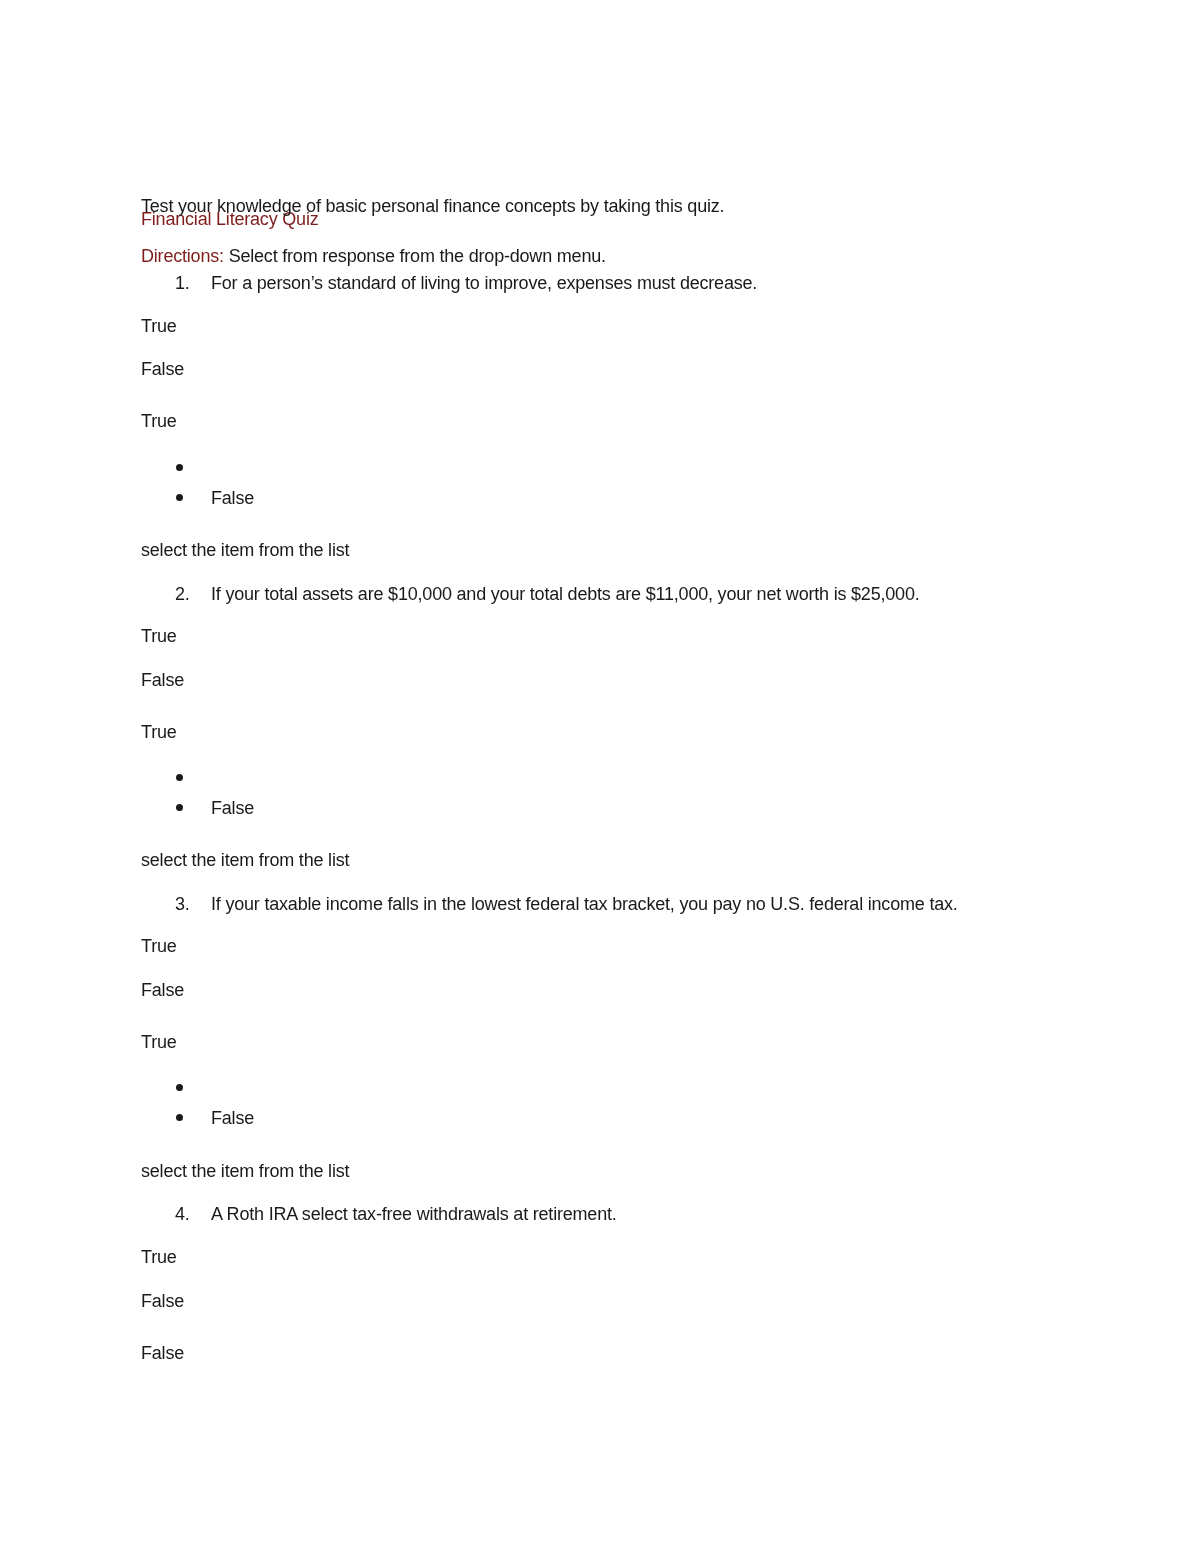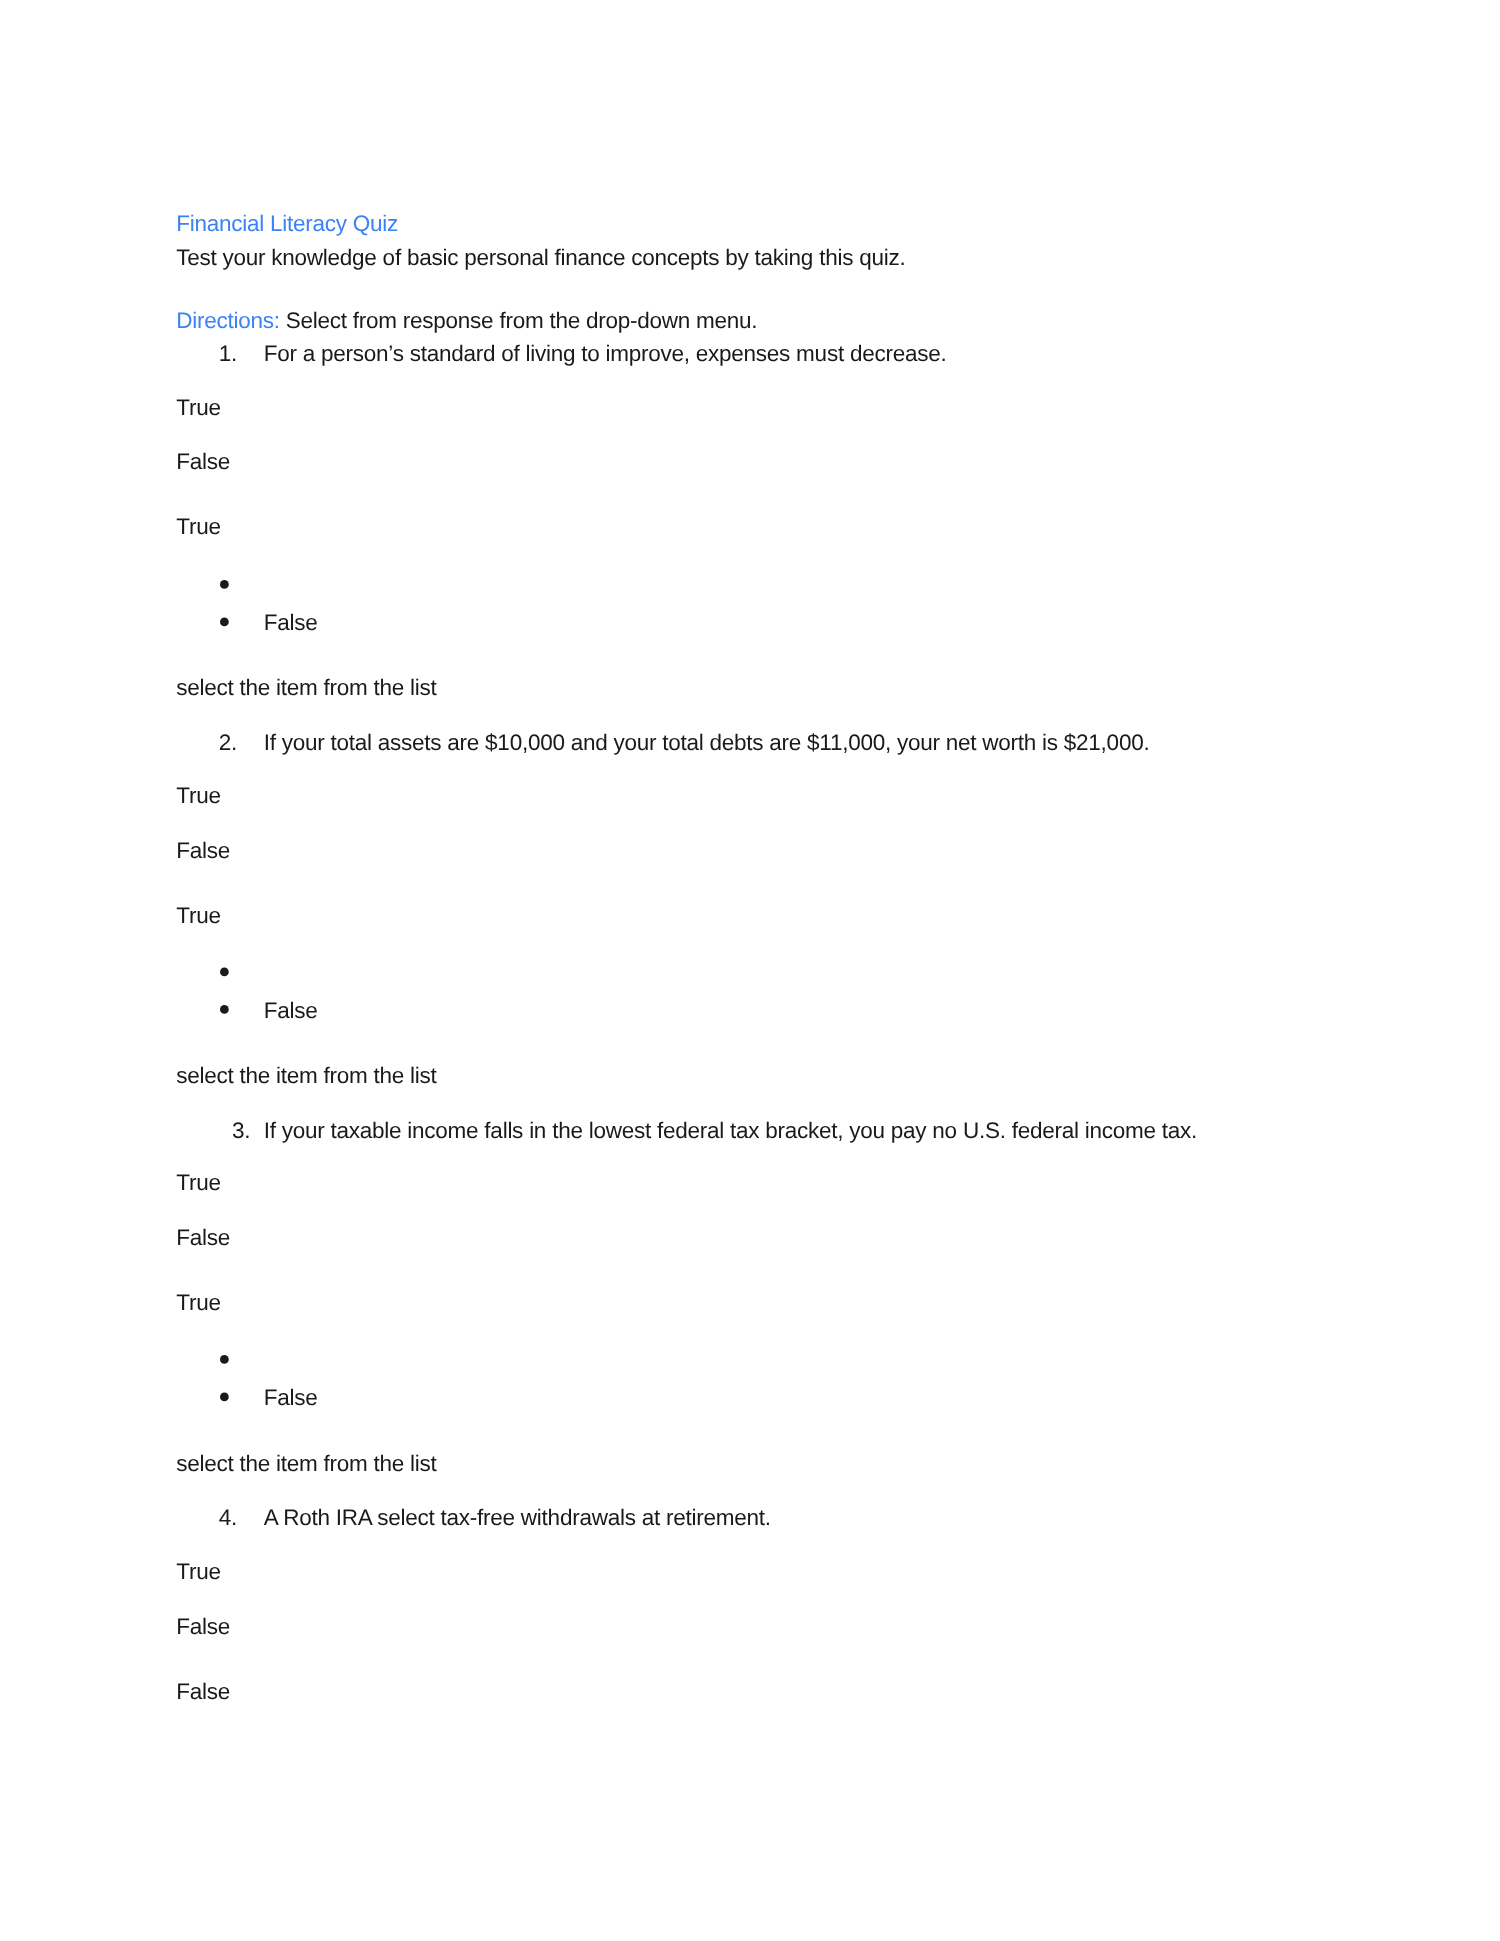--- a/index.html
+++ b/index.html
@@ -1,19 +1,19 @@
 <!DOCTYPE html>
 <html><head>
 <meta charset="utf-8">
 <style>
   html, body { margin: 0; padding: 0; background: #ffffff; }
   body { width: 1200px; height: 1553px; position: relative; overflow: hidden;
          font-family: "Liberation Sans", "DejaVu Sans", sans-serif; color: #1a1a1a; }
   .t { position: absolute; font-size: 18px; line-height: 22px; white-space: nowrap; letter-spacing: -0.2px; }
-  .accent { color: #3b82f6; }
+  .accent { color: #7f1d1d; margin-top: 40px; }
   .num { display: inline-block; width: 36px; }
   .bullet { position: absolute; width: 7px; height: 7px; border-radius: 50%; background: #1a1a1a; }
 </style>
 </head>
 <body>
 
 <div>
   <div class="t accent" style="left:141px;top:168px;">Financial Literacy Quiz</div>
   <div class="t" style="left:141px;top:195px;">Test your knowledge of basic personal finance concepts by taking this quiz.</div>
   <div class="t" style="left:141px;top:245px;"><span class="accent">Directions:</span><span> Select from response from the drop-down menu.</span></div>
@@ -24,33 +24,33 @@
     <div class="t" style="left:141px;top:358px;">False</div>
     <div class="t" style="left:141px;top:410px;">True</div>
     <div class="bullet" style="left:176px;top:464px;"></div>
     <div class="t" style="left:211px;top:456px;"></div>
     <div class="bullet" style="left:176px;top:494px;"></div>
     <div class="t" style="left:211px;top:487px;">False</div>
     <div class="t" style="left:141px;top:539px;">select the item from the list</div>
   </div>
 
   <div>
-    <div class="t" style="left:175px;top:583px;"><span class="num">2.</span><span>If your total assets are $10,000 and your total debts are $11,000, your net worth is $21,000.</span></div>
+    <div class="t" style="left:175px;top:583px;"><span class="num">2.</span><span>If your total assets are $10,000 and your total debts are $11,000, your net worth is $25,000.</span></div>
     <div class="t" style="left:141px;top:625px;">True</div>
     <div class="t" style="left:141px;top:669px;">False</div>
     <div class="t" style="left:141px;top:721px;">True</div>
     <div class="bullet" style="left:176px;top:774px;"></div>
     <div class="t" style="left:211px;top:766px;"></div>
     <div class="bullet" style="left:176px;top:804px;"></div>
     <div class="t" style="left:211px;top:797px;">False</div>
     <div class="t" style="left:141px;top:849px;">select the item from the list</div>
   </div>
 
   <div>
-    <div class="t" style="left:175px;top:893px;text-align:center;"><span class="num">3.</span><span>If your taxable income falls in the lowest federal tax bracket, you pay no U.S. federal income tax.</span></div>
+    <div class="t" style="left:175px;top:893px;"><span class="num">3.</span><span>If your taxable income falls in the lowest federal tax bracket, you pay no U.S. federal income tax.</span></div>
     <div class="t" style="left:141px;top:935px;">True</div>
     <div class="t" style="left:141px;top:979px;">False</div>
     <div class="t" style="left:141px;top:1031px;">True</div>
     <div class="bullet" style="left:176px;top:1084px;"></div>
     <div class="t" style="left:211px;top:1076px;"></div>
     <div class="bullet" style="left:176px;top:1114px;"></div>
     <div class="t" style="left:211px;top:1107px;">False</div>
     <div class="t" style="left:141px;top:1160px;">select the item from the list</div>
   </div>
 

